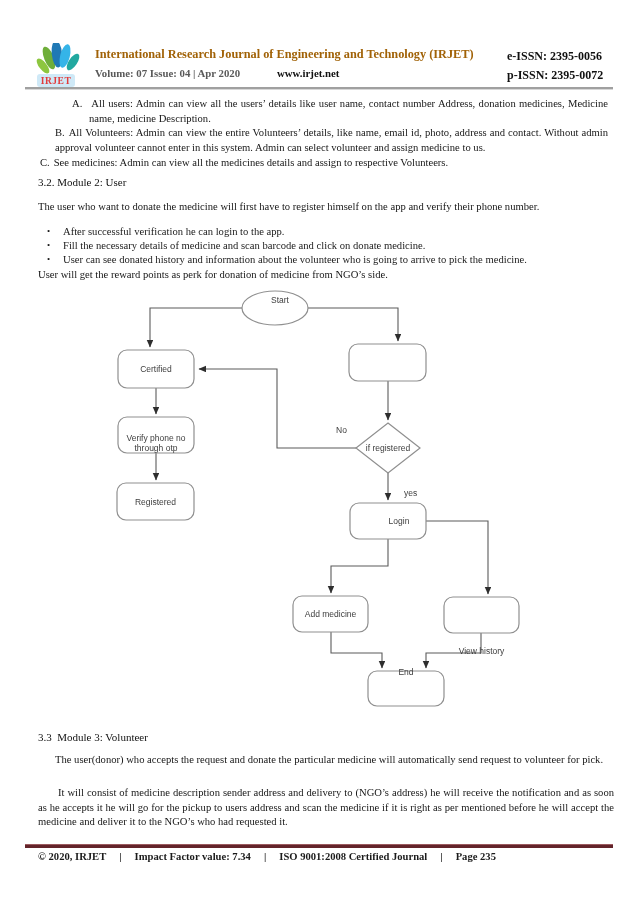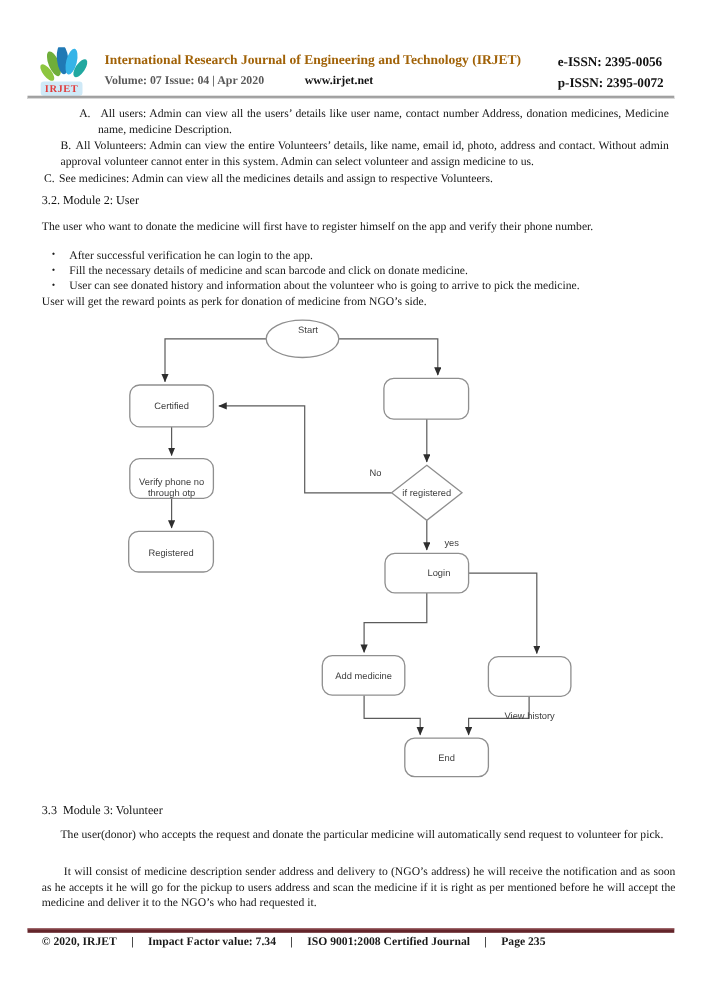--- a/index.html
+++ b/index.html
@@ -134,21 +134,21 @@
     </svg>
 
     <div class="node-label" style="left:137px; top:4px; width:66px; height:16px;">Start</div>
     <div class="node-label" style="left:8px; top:62px; width:76px; height:38px;">Certified</div>
     <div class="node-label" style="left:12px; top:129px; width:68px; height:52px;">Verify phone no through otp</div>
     <div class="node-label" style="left:7px; top:195px; width:77px; height:37px;">Registered</div>
     <div class="node-label" style="left:244px; top:146px; width:68px; height:28px;">if registered</div>
     <div class="node-label" style="left:240px; top:215px; width:76px; height:36px;padding-left:22px;">Login</div>
     <div class="node-label" style="left:183px; top:308px; width:75px; height:36px;">Add medicine</div>
     <div class="node-label" style="left:334px; top:309px; width:75px; height:36px;margin-top:36px;">View history</div>
-    <div class="node-label" style="left:258px; top:383px; width:76px; height:35px;">End</div>
+    <div class="node-label" style="left:258px; top:366px; width:76px; height:35px;">End</div>
 
     <div class="edge-label" style="left:226px; top:137px;">No</div>
     <div class="edge-label" style="left:294px; top:200px;">yes</div>
   </div>
 
   <div class="heading" style="left:38px; top:731px;">3.3&nbsp; Module 3: Volunteer</div>
   <div class="txt just" style="left:38px; top:753px; width:574px; text-indent:17px;">The user(donor) who accepts the request and donate the particular medicine will automatically send request to volunteer for pick.</div>
   <div class="txt just" style="left:38px; top:786px; width:576px; text-indent:20px;">It will consist of medicine description sender address and delivery to (NGO’s address) he will receive the notification and as soon as he accepts it he will go for the pickup to users address and scan the medicine if it is right as per mentioned before he will accept the medicine and deliver it to the NGO’s who had requested it.</div>
 
   <div class="ftr-rule"></div>

